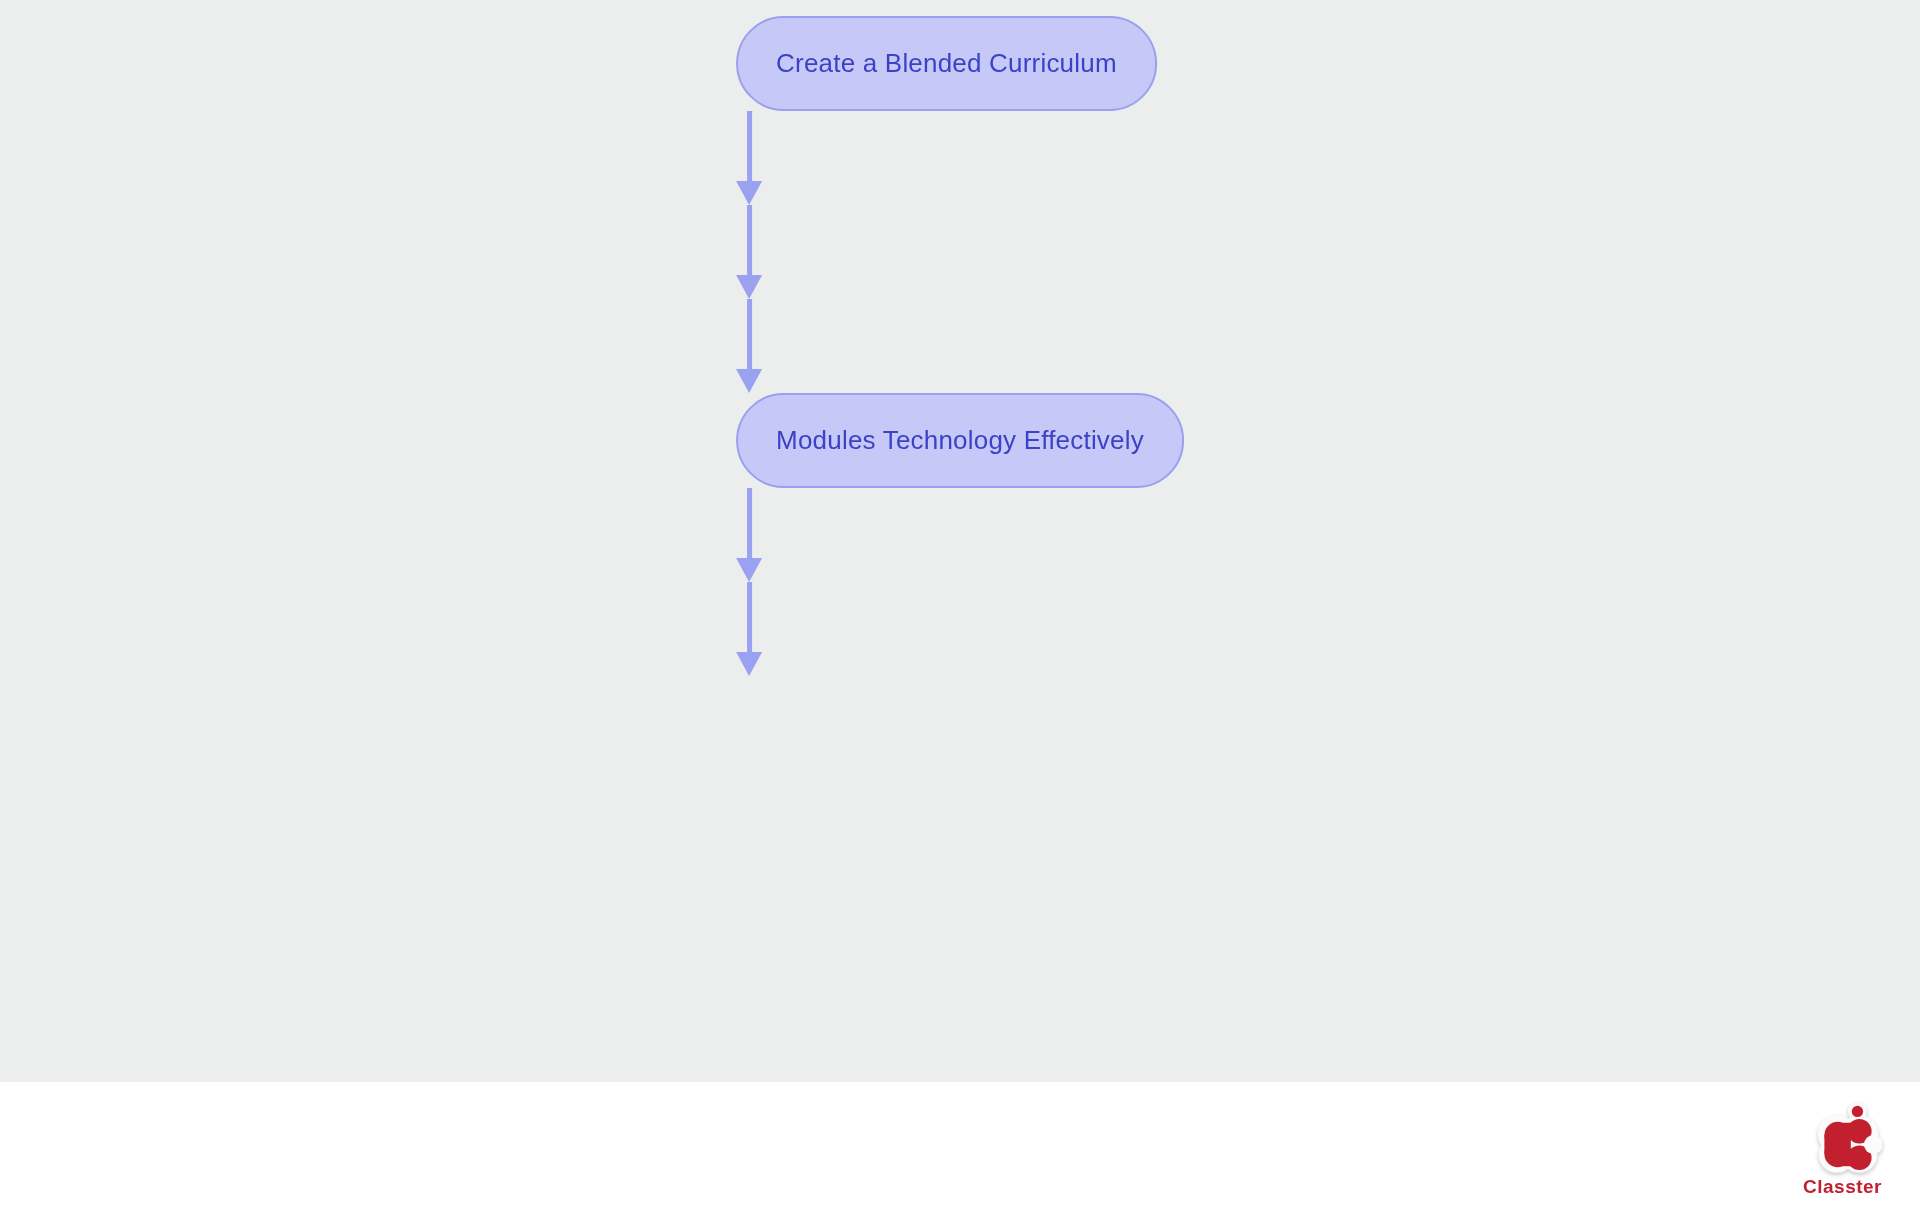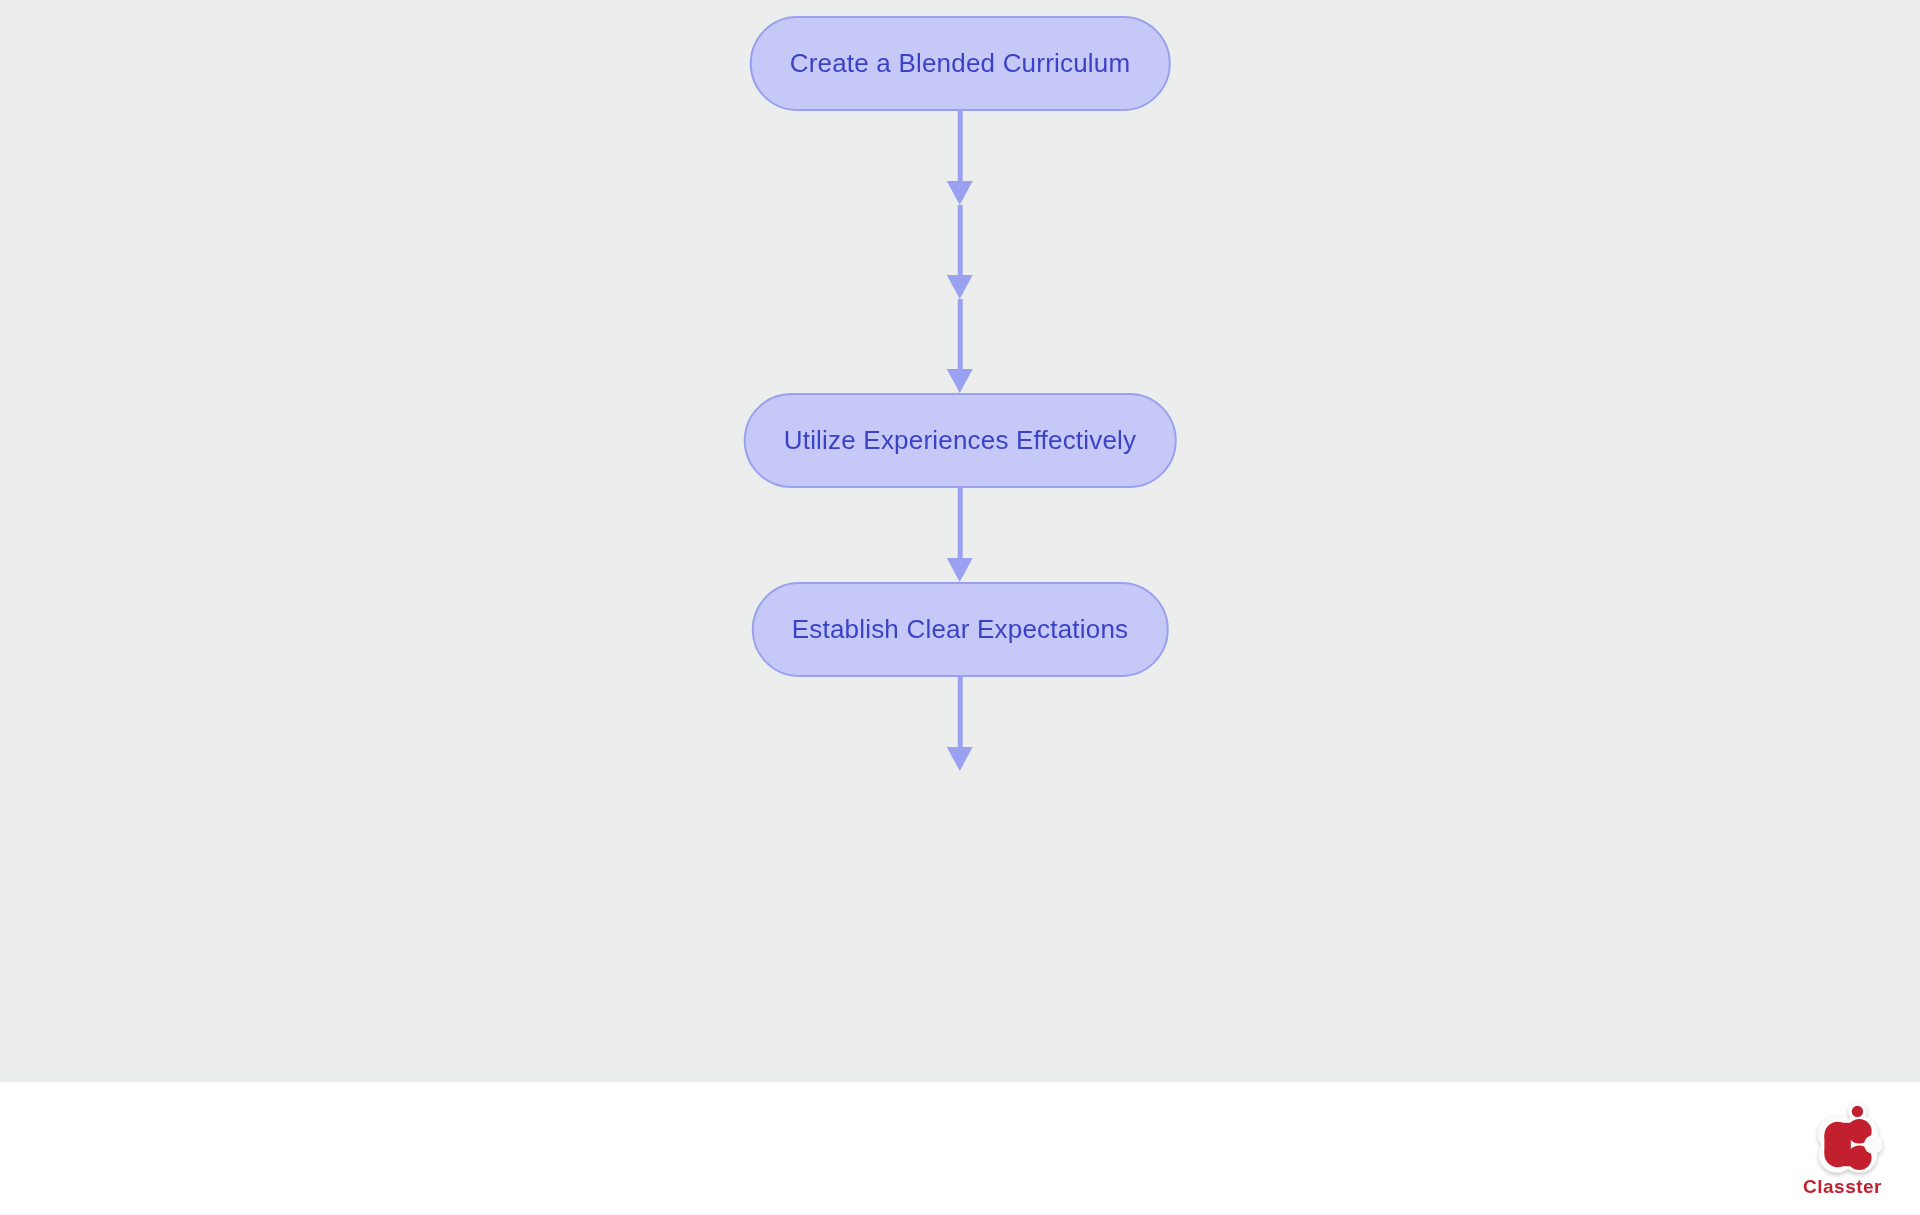--- a/index.html
+++ b/index.html
@@ -26,21 +26,21 @@
     width: 1920px; height: 1082px;
     background: var(--bg);
   }
   .flow {
     position: absolute;
     left: 50%; top: 0;
     transform: translateX(-50%);
     padding-top: 16px;
     display: flex;
     flex-direction: column;
-    align-items: center;
+    align-items: flex-start;
   }
   .node {
     box-sizing: border-box;
     height: 95px;
     padding: 0 38px;
     border: 2px solid var(--node-border);
     border-radius: 48px;
     background: var(--node-fill);
     color: var(--node-text);
     font-size: 26px;
@@ -112,28 +112,27 @@
         <div class="arrow-line"></div>
         <div class="arrow-head"></div>
       </div>
 
 
       <div class="arrow">
         <div class="arrow-line"></div>
         <div class="arrow-head"></div>
       </div>
 
-      <div class="node">Utilize Experiences Effectively</div>
+      <div class="node">Modules Technology Effectively</div>
 
       <div class="arrow">
         <div class="arrow-line"></div>
         <div class="arrow-head"></div>
       </div>
 
-      <div class="node">Establish Clear Expectations</div>
 
       <div class="arrow">
         <div class="arrow-line"></div>
         <div class="arrow-head"></div>
       </div>
 
 
     </div>
   </div>
 

